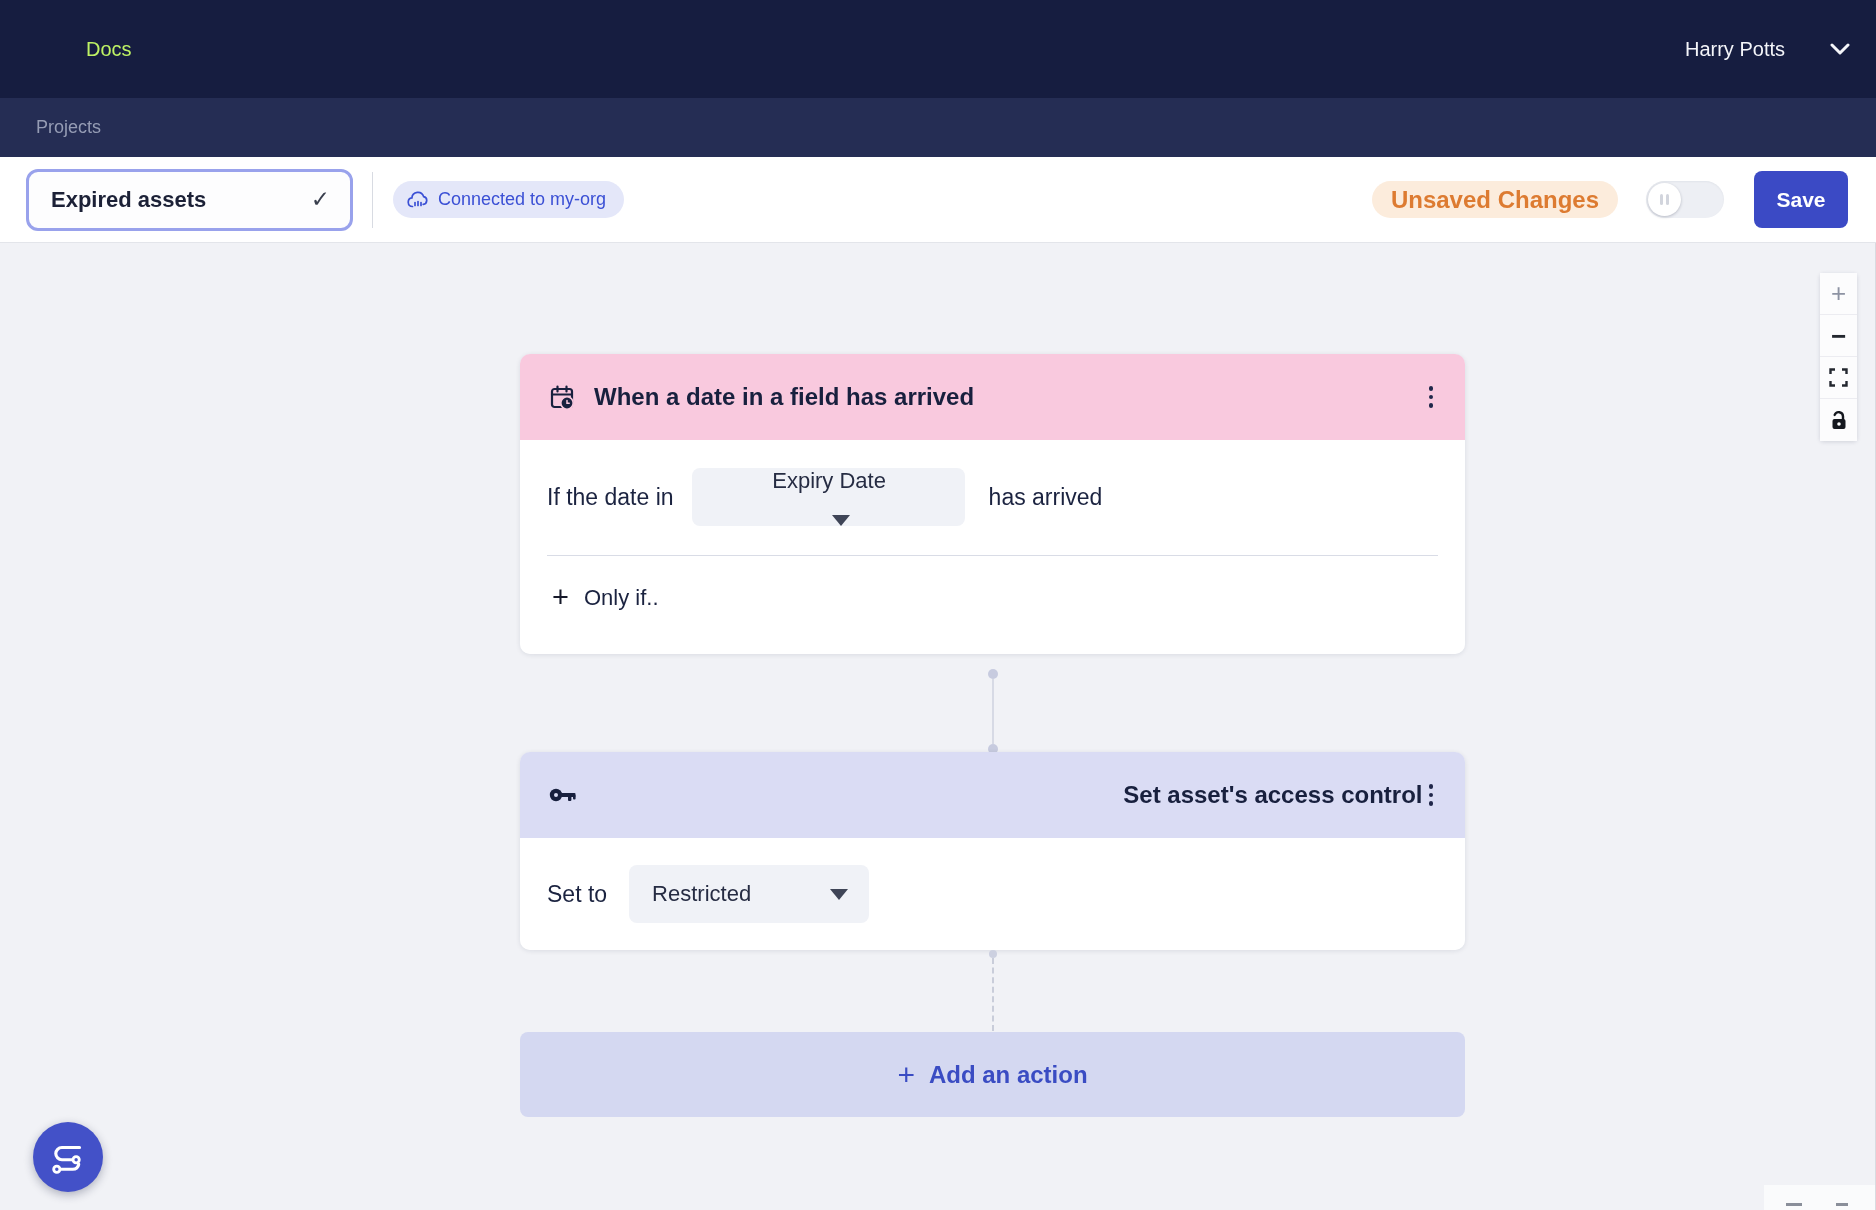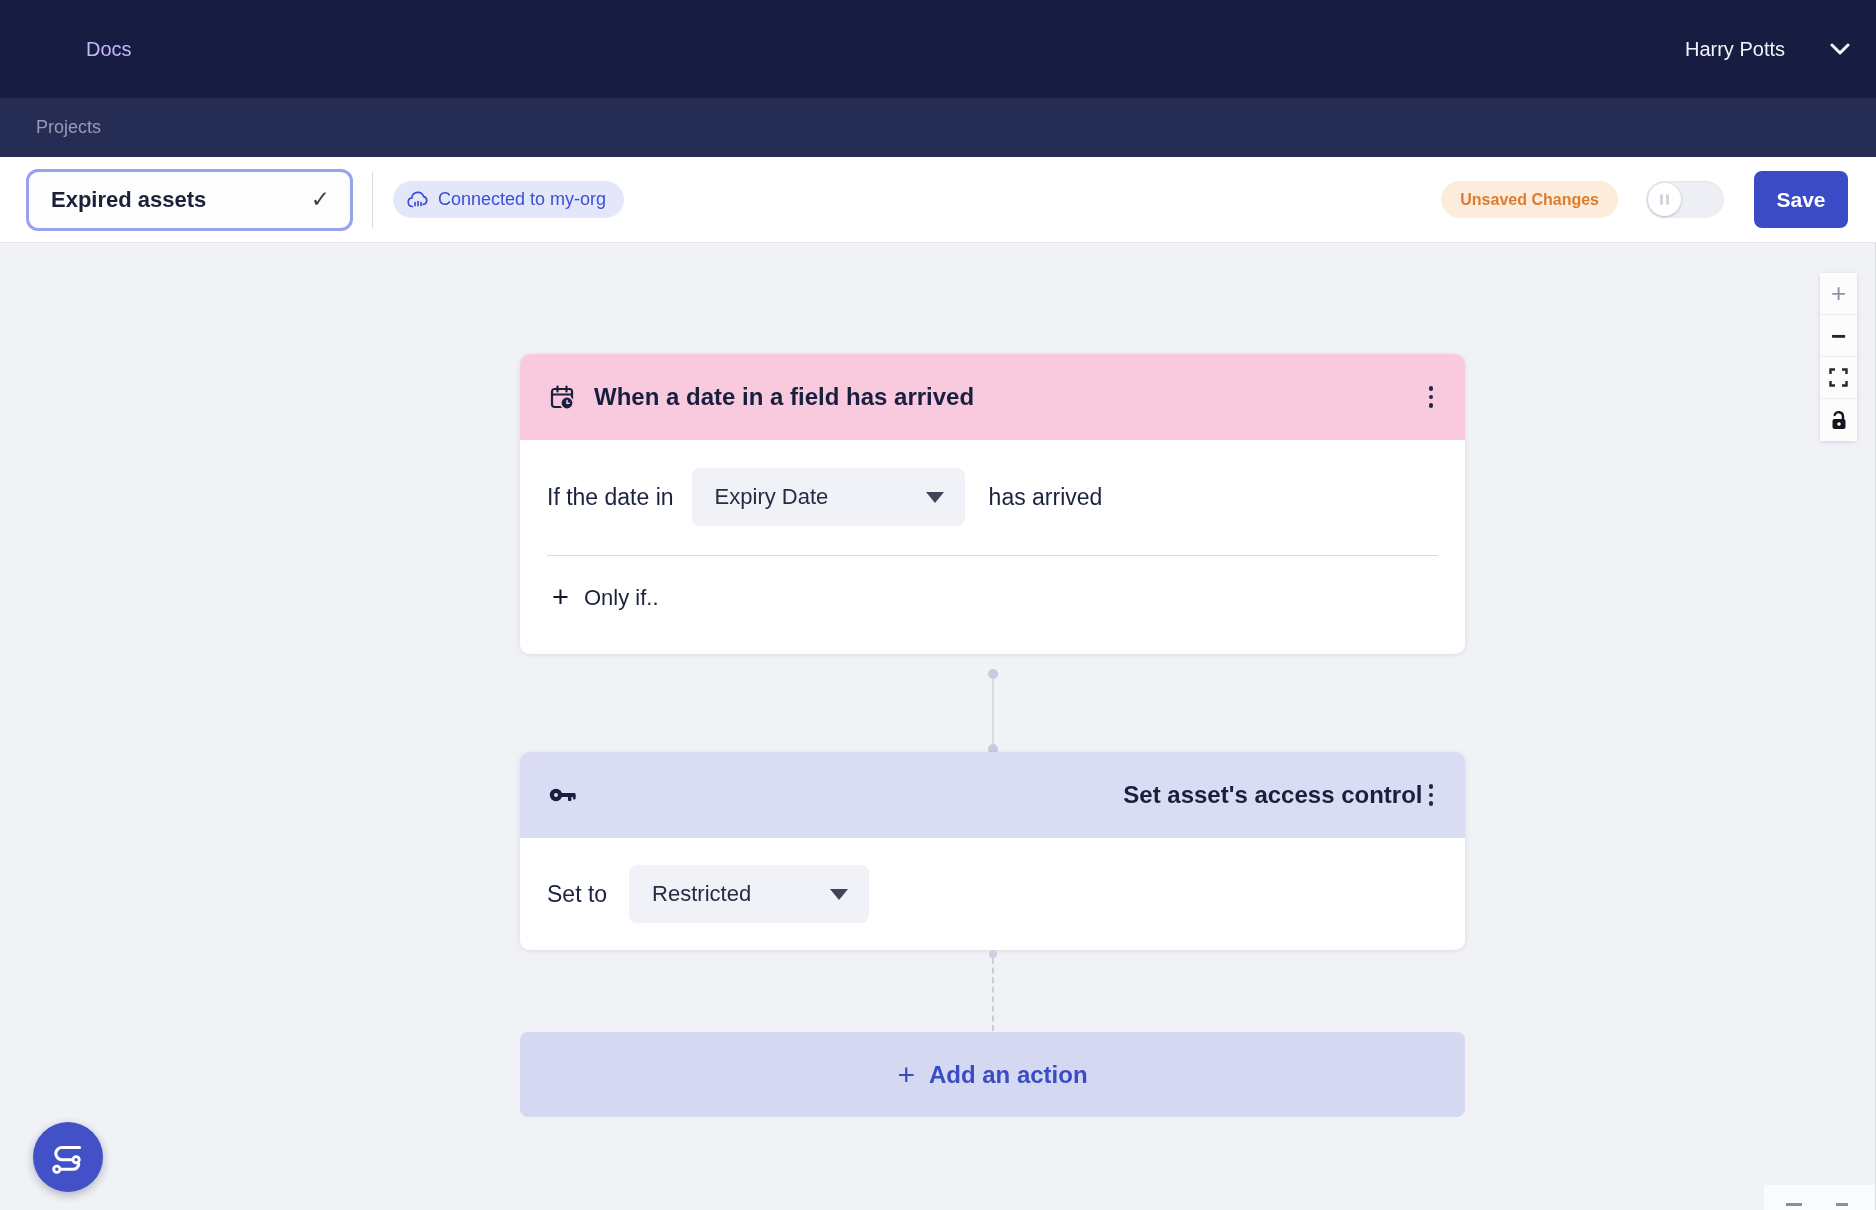--- a/index.html
+++ b/index.html
@@ -4,42 +4,42 @@
 <style>
   * { margin:0; padding:0; box-sizing:border-box; }
   html,body { width:1876px; height:1210px; overflow:hidden; }
   body { font-family:"Liberation Sans", sans-serif; background:#f1f2f6; color:#1a2139; }
 
   
   .topbar { height:98px; background:#161d40; display:flex; align-items:center; padding:0 26px 0 36px; }
   .brand { display:flex; align-items:center; gap:16px; cursor:pointer; }
   .brand-name { color:#ffffff; font-size:26px; font-weight:700; line-height:30px; letter-spacing:.2px; }
   .brand-sub { color:#a9afc3; font-size:16px; line-height:19px; margin-top:1px; }
-  .nav-docs { color:#c4b5fd; font-size:20px; font-weight:500; margin-left:50px; cursor:pointer; }
+  .nav-docs { color:#bef264; font-size:20px; font-weight:500; margin-left:50px; cursor:pointer; }
   .topbar-spacer { flex:1; }
   .user-menu { display:flex; align-items:center; gap:45px; cursor:pointer; }
   .user-name { color:#f4f5f9; font-size:20px; }
 
   
   .breadcrumb-bar { height:59px; background:#252d54; display:flex; align-items:center; padding:0 36px; }
   .breadcrumb-link { color:#959cb4; font-size:18px; cursor:pointer; }
 
   
   .toolbar { height:86px; background:#ffffff; border-bottom:1px solid #e3e5ea; display:flex; align-items:center; padding:0 28px 0 26px; }
   .flow-name-field { width:327px; height:62px; border:3px solid #99a2ec; border-radius:12px; background:#fdfdfe;
     display:flex; align-items:center; justify-content:space-between; padding:0 20px 0 22px; cursor:text; }
   .flow-name-text { font-size:22px; font-weight:600; color:#1c2137; }
   .check-icon { font-size:23px; color:#3a3f4e; }
   .v-divider { width:1px; height:56px; background:#d8dbe2; margin:0 20px 0 19px; }
   .conn-badge { height:37px; background:#e4e7f9; border-radius:19px; display:flex; align-items:center; gap:9px;
     padding:0 18px 0 14px; cursor:pointer; }
   .conn-badge span { color:#3b50d5; font-size:18px; font-weight:500; }
   .toolbar-right { margin-left:auto; display:flex; align-items:center; }
   .unsaved-badge { height:37px; background:#fcecdc; border-radius:19px; display:flex; align-items:center;
-    padding:0 19px; color:#dd7b31; font-size:16px; font-weight:600; }
+    padding:0 19px; color:#dd7b31; font-size:24px; font-weight:600; }
   .toggle { width:78px; height:37px; background:#edeff4; border-radius:19px; position:relative; margin:0 30px 0 28px;
     cursor:pointer; box-shadow:inset 0 1px 2px rgba(25,30,60,.05); }
   .toggle-knob { position:absolute; left:2px; top:2px; width:33px; height:33px; border-radius:50%; background:#ffffff;
     box-shadow:0 1px 3px rgba(25,30,60,.25); display:flex; align-items:center; justify-content:center; gap:3px; }
   .toggle-knob i { width:3px; height:11px; background:#d2d5dd; border-radius:2px; }
   .save-btn { width:94px; height:57px; background:#3b4ac5; color:#ffffff; border:none; border-radius:8px;
     font-family:"Liberation Sans",sans-serif; font-size:21px; font-weight:600; cursor:pointer; }
 
   
   .canvas { position:relative; height:967px; background:#f1f2f6; }
@@ -67,21 +67,21 @@
   .action-card .card-header { background:#dadcf4; }
   .card-body { background:#ffffff; border-radius:0 0 10px 10px; }
   .trigger-body { padding:28px 27px 42px; }
   .cond-row { display:flex; align-items:center; }
   .cond-text { font-size:23px; color:#1b2340; }
   .dropdown { height:58px; background:#f0f2f7; border-radius:8px; display:flex; align-items:center;
     justify-content:space-between; padding:0 21px 0 23px; cursor:pointer; }
   .dropdown .dd-value { font-size:22px; font-weight:500; color:#262c43; }
   .caret-down { width:0; height:0; border-left:9px solid transparent; border-right:9px solid transparent;
     border-top:11px solid #3f4557; margin-left:24px; }
-  .field-dd { width:273px; margin:0 24px 0 18px; }
+  .field-dd { width:273px; margin:0 24px 0 18px;flex-direction:column; }
   .body-divider { border:none; border-top:1px solid #d9dce6; margin:29px 0 0; }
   .only-if { display:flex; align-items:center; gap:15px; margin-top:27px; padding-left:5px; cursor:pointer; width:fit-content; }
   .only-if .plus-glyph { font-size:29px; font-weight:400; color:#16192a; line-height:29px; }
   .only-if .only-if-text { font-size:22px; color:#1b2340; }
   .action-body { padding:27px 27px; display:flex; align-items:center; }
   .value-dd { width:240px; margin-left:22px; }
 
   
   .connector { position:absolute; left:984px; width:18px; display:flex; flex-direction:column; align-items:center; }
   .conn-solid { top:426px; height:85px; }

